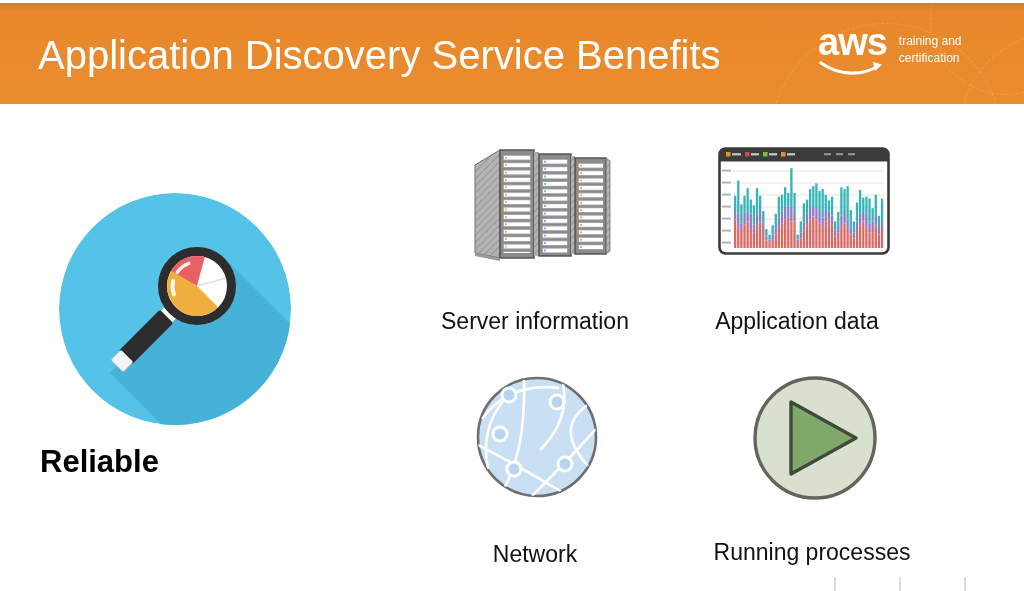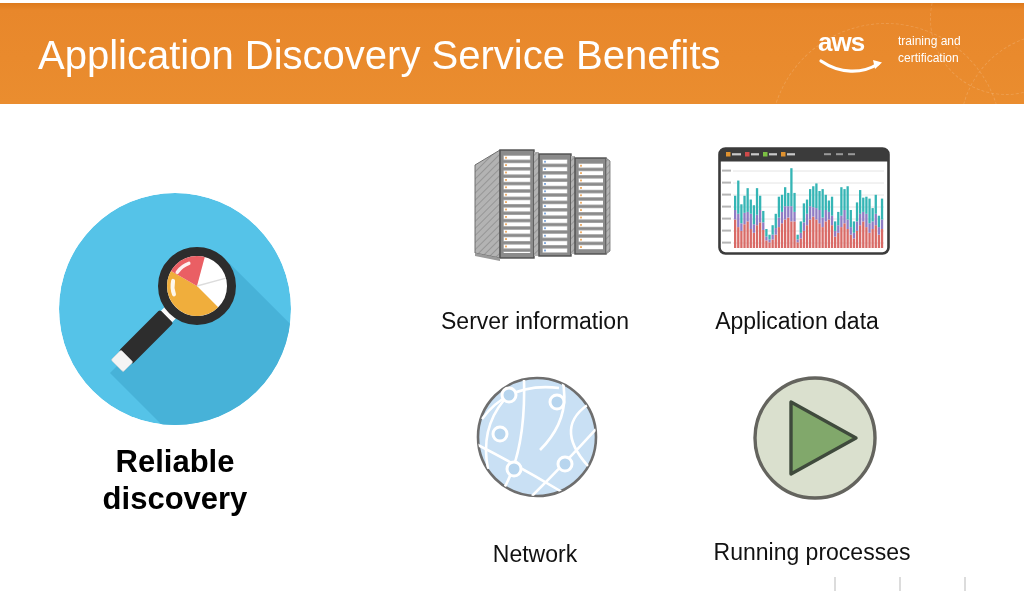--- a/index.html
+++ b/index.html
@@ -15,26 +15,26 @@
   }
   .deco-arc{position:absolute;border:1.5px dashed rgba(255,255,255,.35);border-radius:50%;opacity:.45;}
   .arc1{width:230px;height:230px;left:770px;top:20px;}
   .arc2{width:150px;height:150px;left:930px;top:-60px;}
   .arc3{width:190px;height:190px;left:960px;top:30px;}
   .slide-title{
     position:absolute;left:38px;top:0;height:101px;line-height:104px;
     color:#ffffff;font-size:40px;font-weight:400;letter-spacing:0px;white-space:nowrap;
   }
   .logo-wrap{position:absolute;left:818px;top:24px;display:flex;align-items:flex-start;}
-  .aws-word{color:#fff;font-size:26px;font-weight:700;letter-spacing:-1px;line-height:30px;}
+  .aws-word{color:#fff;font-size:38px;font-weight:700;letter-spacing:-1px;line-height:30px;}
   .aws-smile{display:block;margin-top:1px;}
   .tagline{margin-left:12px;margin-top:6px;color:#fff;font-size:12px;line-height:17px;}
   
   .caption{position:absolute;color:#111;font-size:23px;text-align:center;margin-top:24px;}
-  .caption-bold{position:absolute;color:#000;font-size:31px;font-weight:700;line-height:37px;text-align:center;}
+  .caption-bold{position:absolute;color:#000;font-size:31px;font-weight:700;line-height:37px;text-align:left;}
   
   .iconbox{position:absolute;}
   
   .tick{position:absolute;width:2px;height:14px;background:#dcdcdc;top:577px;}
 </style>
 </head>
 <body>
 
 <div class="header">
   <div class="deco-arc arc1"></div>
@@ -81,21 +81,20 @@
       <path d="M0,0 L-25.98,-15 A30,30 0 0 1 7.76,-28.98 Z" fill="#ea5f64"></path>
       <line x1="0" y1="0" x2="28.98" y2="-7.76" stroke="#dcdcdc" stroke-width="1.3"></line>
       <path d="M-19.7,-13.8 A24,24 0 0 1 -8.2,-22.6" stroke="#ffffff" stroke-width="3.5" fill="none" stroke-linecap="round" opacity="0.9"></path>
       <path d="M-23,8.4 A24.5,24.5 0 0 1 -23.9,-5.1" stroke="#ffffff" stroke-width="4" fill="none" stroke-linecap="round" opacity="0.9"></path>
     </g>
   </g>
 </svg>
 
 <div class="caption-bold" style="left:40px;top:443px;width:270px;">
   <div>Reliable</div>
-  <div>discovery</div>
 </div>
 
 <svg class="iconbox" style="left:470px;top:148px;" width="142" height="114" viewBox="0 0 142 114">
   <defs>
     <pattern id="hatch" width="5" height="5" patternUnits="userSpaceOnUse" patternTransform="rotate(45)">
       <rect width="5" height="5" fill="#b3b3b3"></rect>
       <line x1="0" y1="0" x2="0" y2="5" stroke="#8a8a8a" stroke-width="1.4"></line>
     </pattern>
     <pattern id="slotsO" width="28" height="7.4" patternUnits="userSpaceOnUse">
       <rect x="0.4" y="1.4" width="27" height="4.6" rx="0.6" fill="#ffffff" stroke="#8f8f8f" stroke-width="0.6"></rect>

